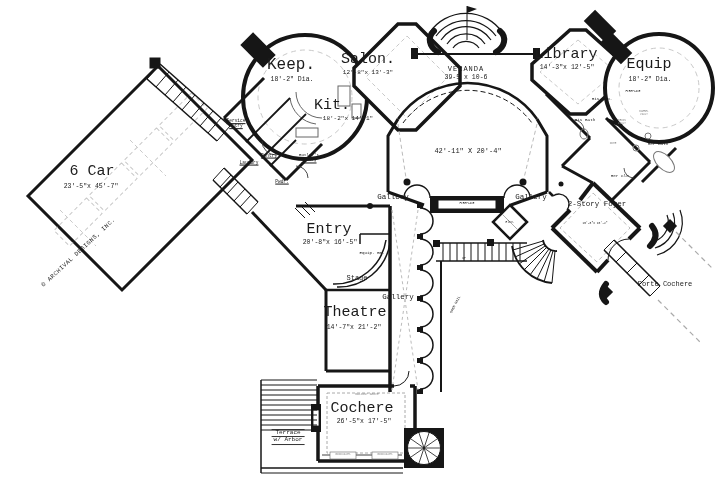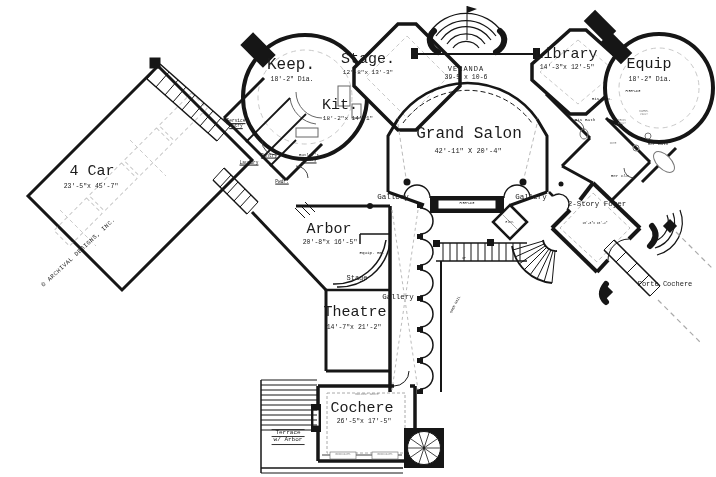--- a/index.html
+++ b/index.html
@@ -329,39 +329,38 @@
       <g stroke="#aaaaaa" stroke-width="1.2" stroke-dasharray="5,4">
         <line x1="658" y1="300" x2="702" y2="344"></line>
         <line x1="676" y1="232" x2="714" y2="270"></line>
       </g>
     </g>
   </g>
 </svg>
 
 <div class="lbl" style="left:291px;top:66px;font-size:16px">Keep.</div>
 <div class="lbl" style="left:292px;top:80px;font-size:6.5px">18'-2" Dia.</div>
-<div class="lbl" style="left:368px;top:60px;font-size:15px">Stage.</div>
+<div class="lbl" style="left:368px;top:60px;font-size:15px">Salon.</div>
 <div class="lbl" style="left:368px;top:73px;font-size:6px">12'-8"x 13'-3"</div>
-<div class="lbl" style="left:340px;top:106px;font-size:15px">Kit.</div>
+<div class="lbl" style="left:332px;top:106px;font-size:15px">Kit.</div>
 <div class="lbl" style="left:348px;top:119px;font-size:6px">18'-2"x 14'-1"</div>
 <div class="lbl" style="left:466px;top:70px;font-size:7px;letter-spacing:1px">VERANDA</div>
 <div class="lbl" style="left:466px;top:78px;font-size:6.5px">39-5 x 10-6</div>
 <div class="lbl" style="left:566px;top:55px;font-size:15px">Library</div>
 <div class="lbl" style="left:567px;top:68px;font-size:6.5px">14'-3"x 12'-5"</div>
 <div class="lbl" style="left:649px;top:65px;font-size:15px">Equip</div>
 <div class="lbl" style="left:650px;top:80px;font-size:6.5px">18'-2" Dia.</div>
-<div class="lbl" style="left:469px;top:135px;font-size:16px">Grand Salon</div>
 <div class="lbl" style="left:468px;top:152px;font-size:7px">42'-11" X 20'-4"</div>
-<div class="lbl" style="left:329px;top:230px;font-size:15px">Arbor</div>
+<div class="lbl" style="left:329px;top:230px;font-size:15px">Entry</div>
 <div class="lbl" style="left:330px;top:243px;font-size:6.5px">20'-8"x 16'-5"</div>
 <div class="lbl" style="left:355px;top:313px;font-size:15px">Theatre</div>
 <div class="lbl" style="left:354px;top:328px;font-size:6.5px">14'-7"x 21'-2"</div>
 <div class="lbl" style="left:362px;top:409px;font-size:15px">Cochere</div>
 <div class="lbl" style="left:364px;top:422px;font-size:6.5px">26'-5"x 17'-5"</div>
-<div class="lbl" style="left:92px;top:172px;font-size:15px">4 Car</div>
+<div class="lbl" style="left:92px;top:172px;font-size:15px">6 Car</div>
 <div class="lbl" style="left:91px;top:187px;font-size:6.5px">23'-5"x 45'-7"</div>
 <div class="lbl" style="left:597px;top:204px;font-size:7.5px">2-Story Foyer</div>
 <div class="lbl" style="left:595px;top:224px;font-size:3px">15'-8"x 15'-2"</div>
 
 <div class="lbl" style="left:393px;top:197px;font-size:7.5px">Gallery</div>
 <div class="lbl" style="left:531px;top:197px;font-size:7.5px">Gallery</div>
 <div class="lbl" style="left:398px;top:297px;font-size:7.5px">Gallery</div>
 <div class="lbl" style="left:665px;top:285px;font-size:7px">Porte Cochere</div>
 <div class="lbl" style="left:357px;top:279px;font-size:7px">Stage</div>
 <div class="lbl" style="left:372px;top:253px;font-size:4.2px">Equip. Rm.</div>

